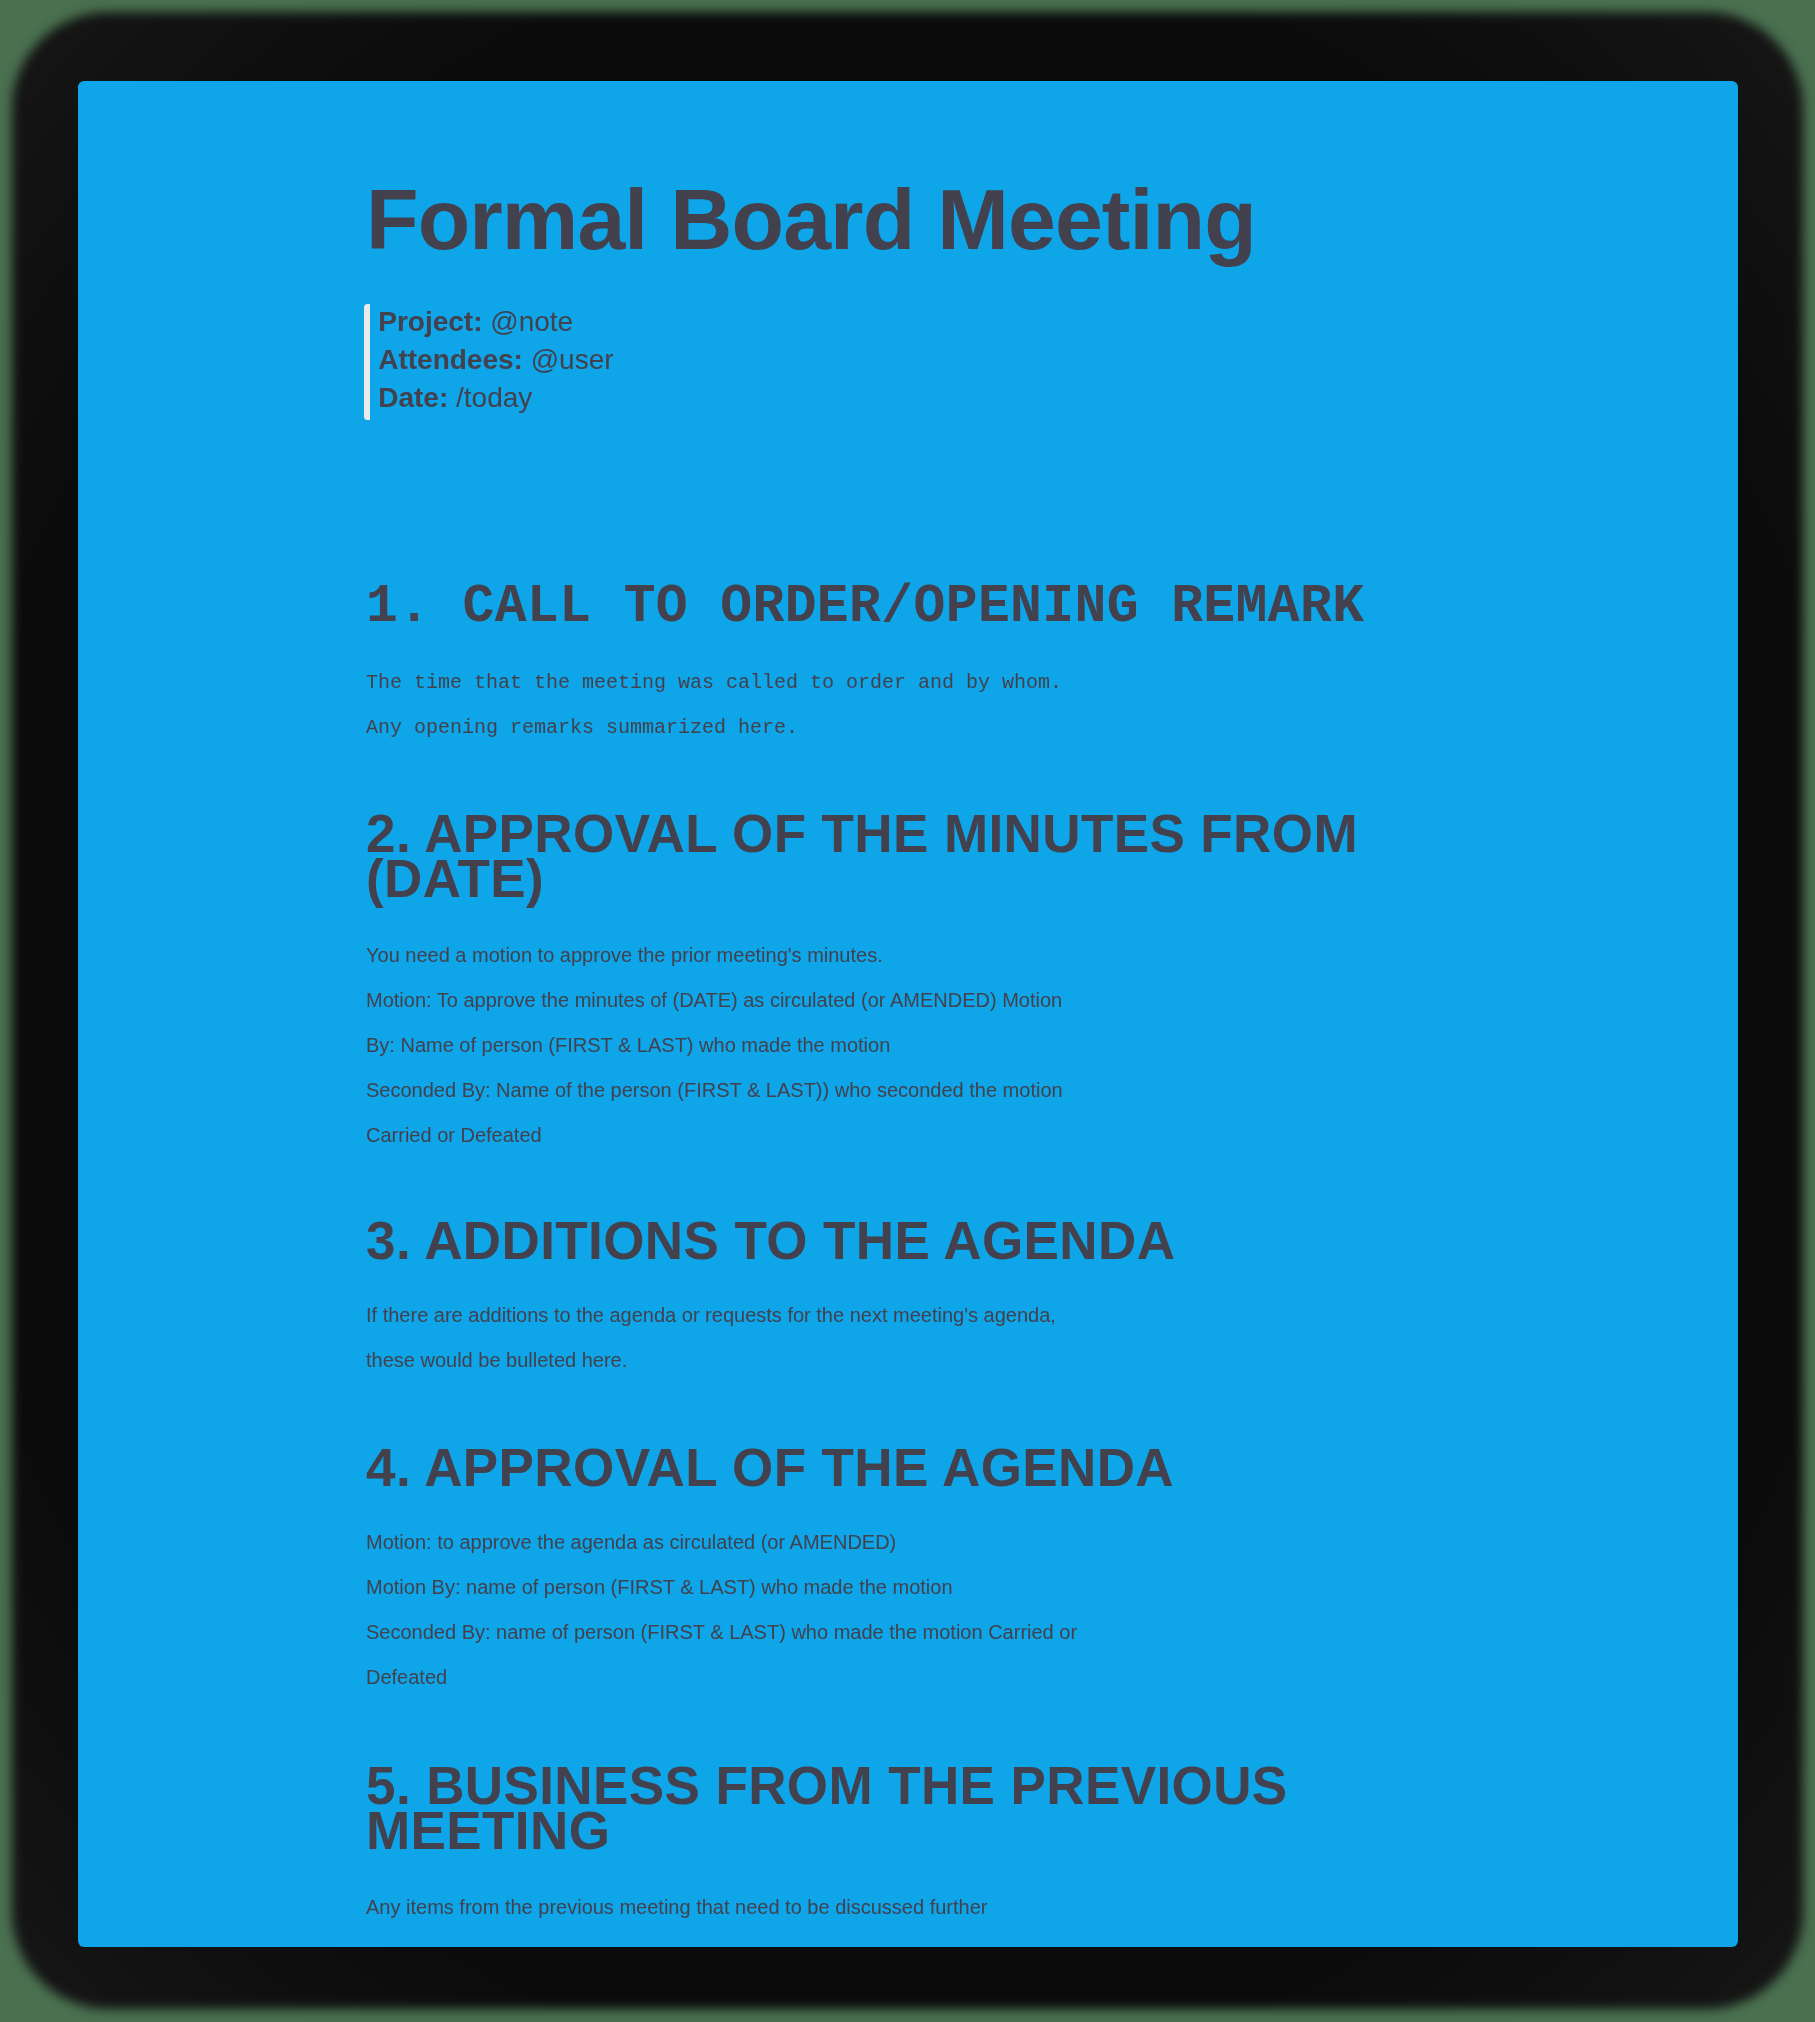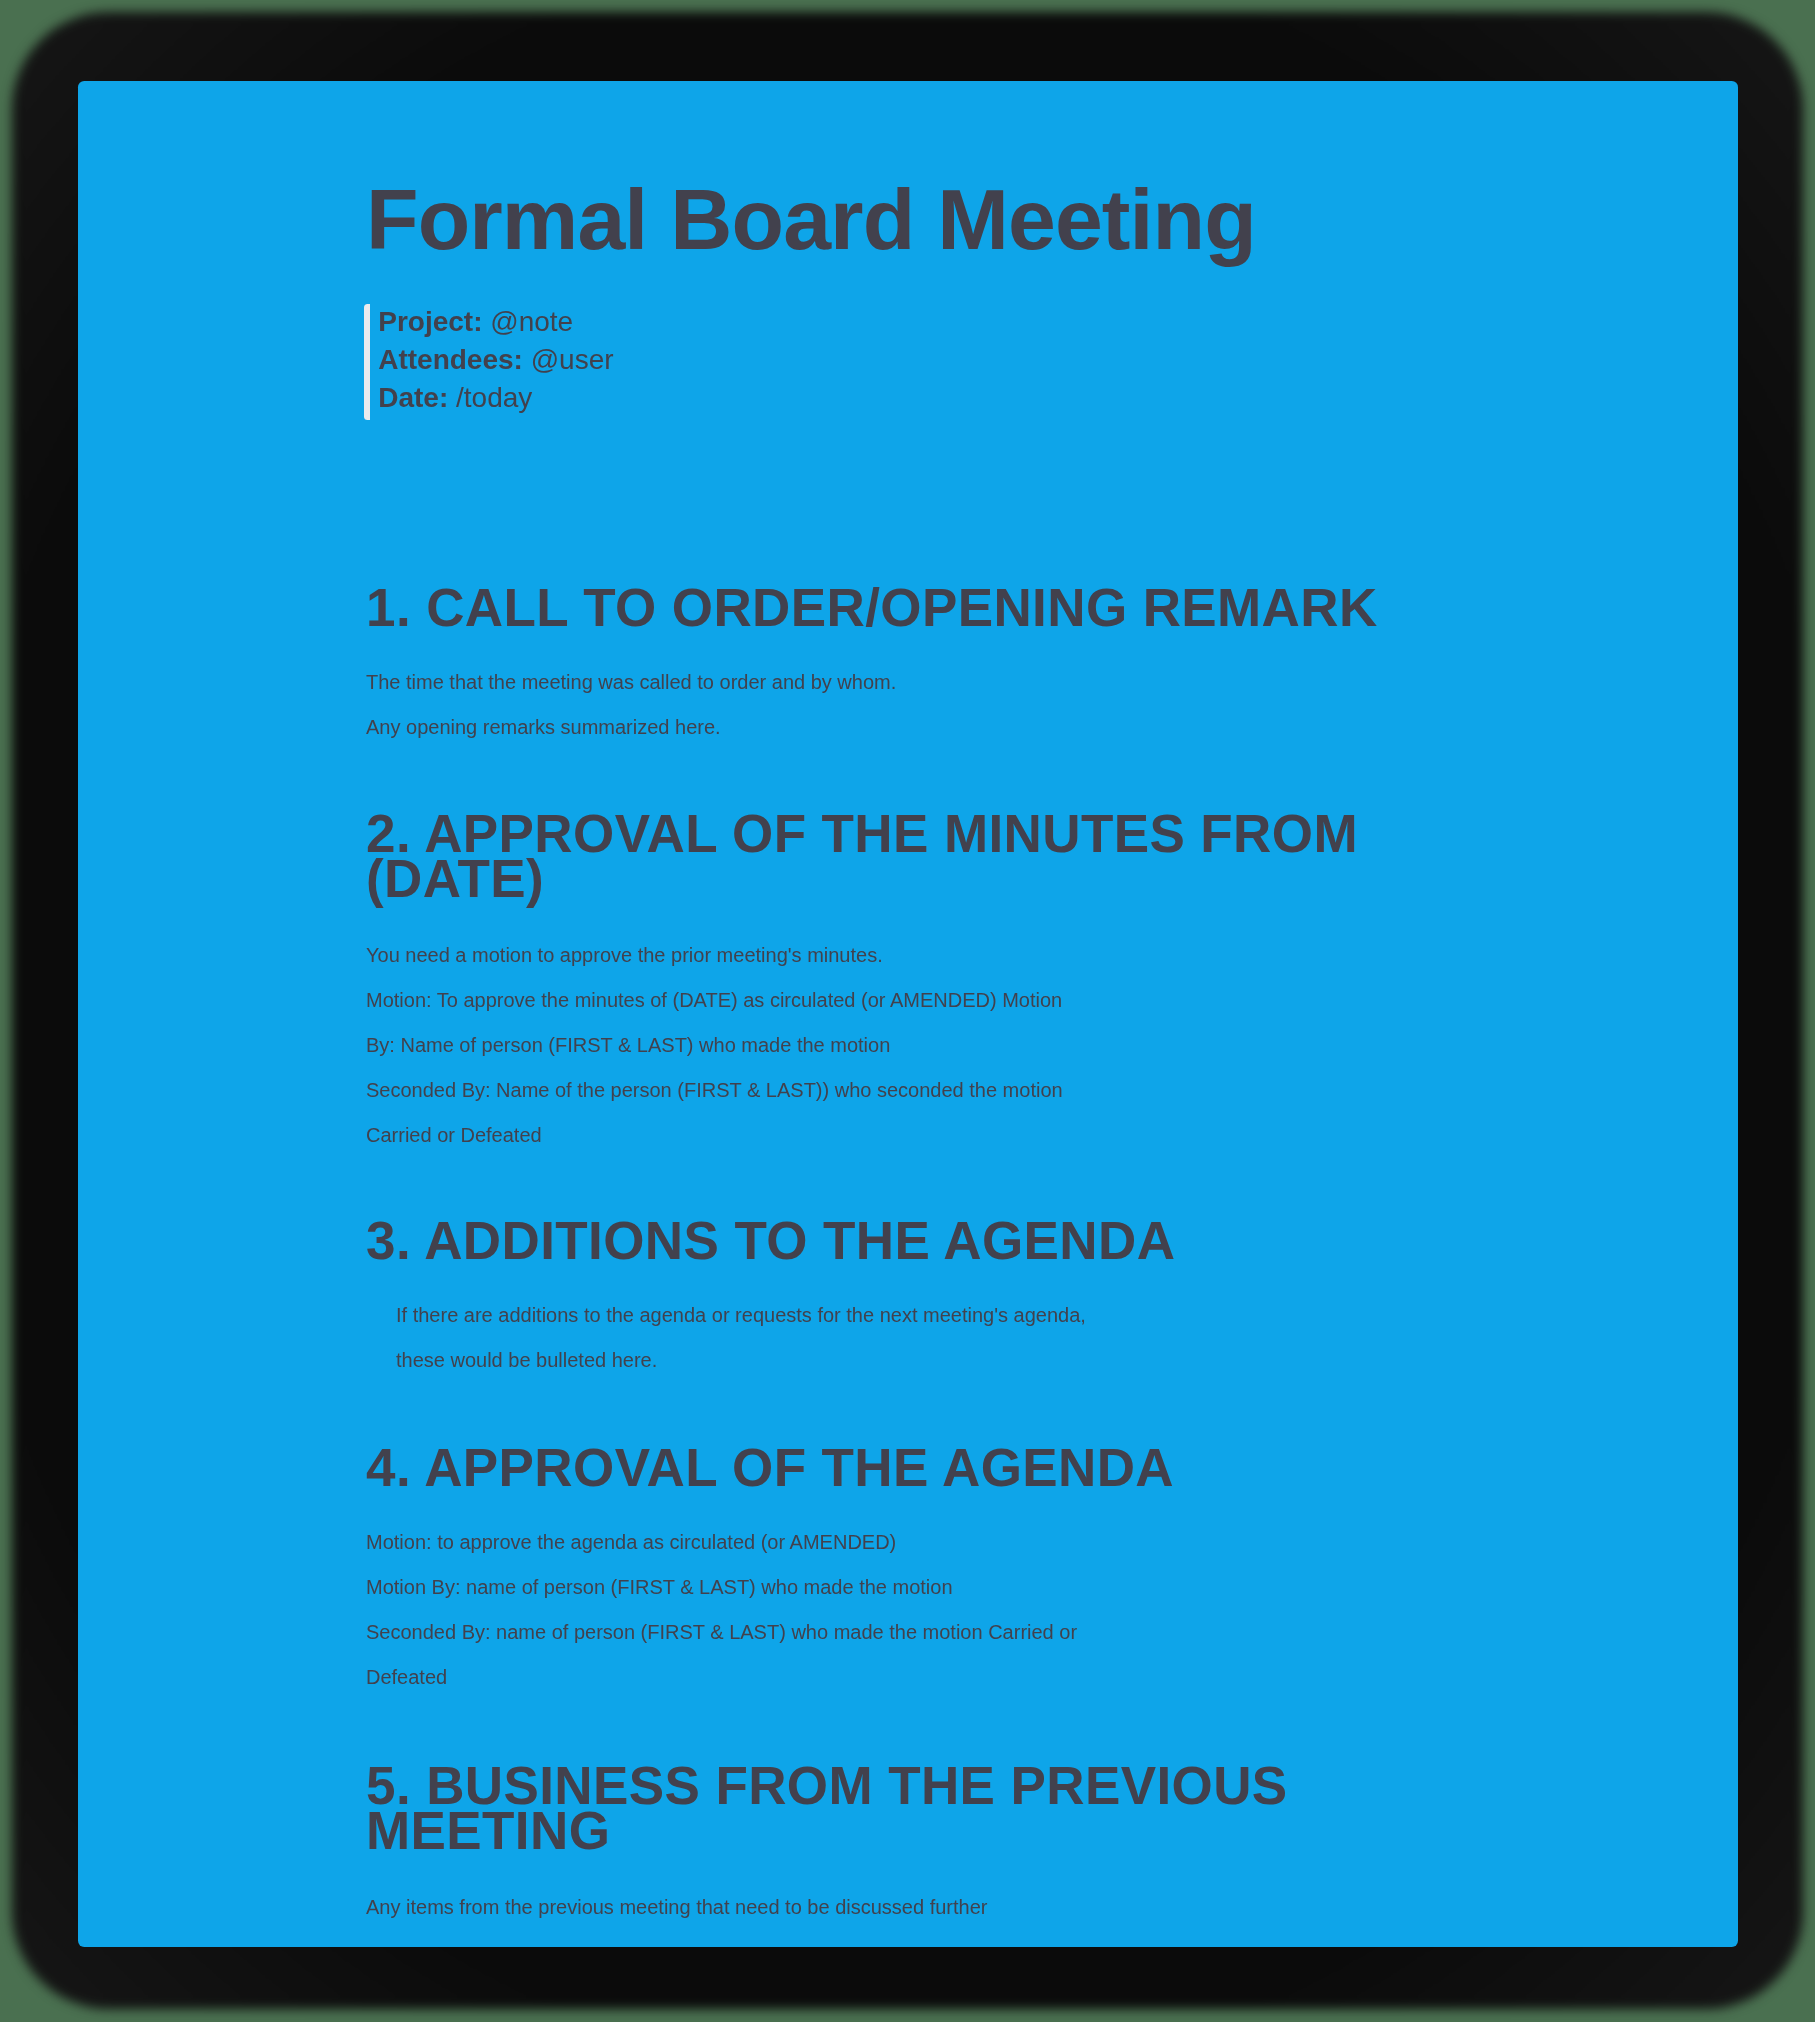--- a/index.html
+++ b/index.html
@@ -61,42 +61,42 @@
       <div class="meta-row">
         <span class="meta-key">Attendees:</span>
         <span>@user</span>
       </div>
       <div class="meta-row">
         <span class="meta-key">Date:</span>
         <span>/today</span>
       </div>
     </div>
 
-    <div class="section" style="top:504px;">
+    <div class="section" style="top:504px;font-family:Liberation Mono, monospace;">
       <h2>1. CALL TO ORDER/OPENING REMARK</h2>
       <div class="body-block" style="margin-top:30px;">
         <p>The time that the meeting was called to order and by whom.</p>
         <p>Any opening remarks summarized here.</p>
       </div>
     </div>
 
     <div class="section" style="top:730px;">
       <h2 style="width:1006px;">2. APPROVAL OF THE MINUTES FROM (DATE)</h2>
       <div class="body-block" style="margin-top:32px;">
         <p>You need a motion to approve the prior meeting's minutes.</p>
         <p>Motion: To approve the minutes of (DATE) as circulated (or AMENDED) Motion</p>
         <p>By: Name of person (FIRST &amp; LAST) who made the motion</p>
         <p>Seconded By: Name of the person (FIRST &amp; LAST)) who seconded the motion</p>
         <p>Carried or Defeated</p>
       </div>
     </div>
 
     <div class="section" style="top:1137px;">
       <h2>3. ADDITIONS TO THE AGENDA</h2>
-      <div class="body-block" style="margin-top:30px;margin-left:30px;">
+      <div class="body-block" style="margin-top:30px;">
         <p>If there are additions to the agenda or requests for the next meeting's agenda,</p>
         <p>these would be bulleted here.</p>
       </div>
     </div>
 
     <div class="section" style="top:1364px;">
       <h2>4. APPROVAL OF THE AGENDA</h2>
       <div class="body-block" style="margin-top:30px;">
         <p>Motion: to approve the agenda as circulated (or AMENDED)</p>
         <p>Motion By: name of person (FIRST &amp; LAST) who made the motion</p>

